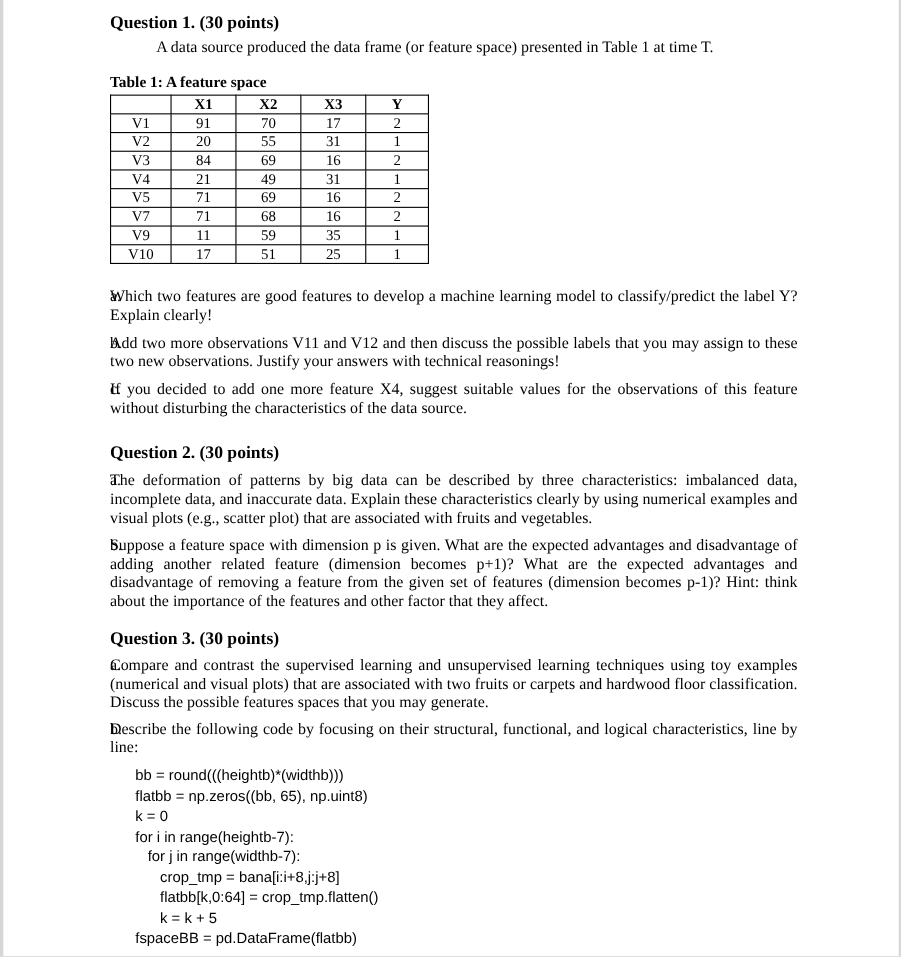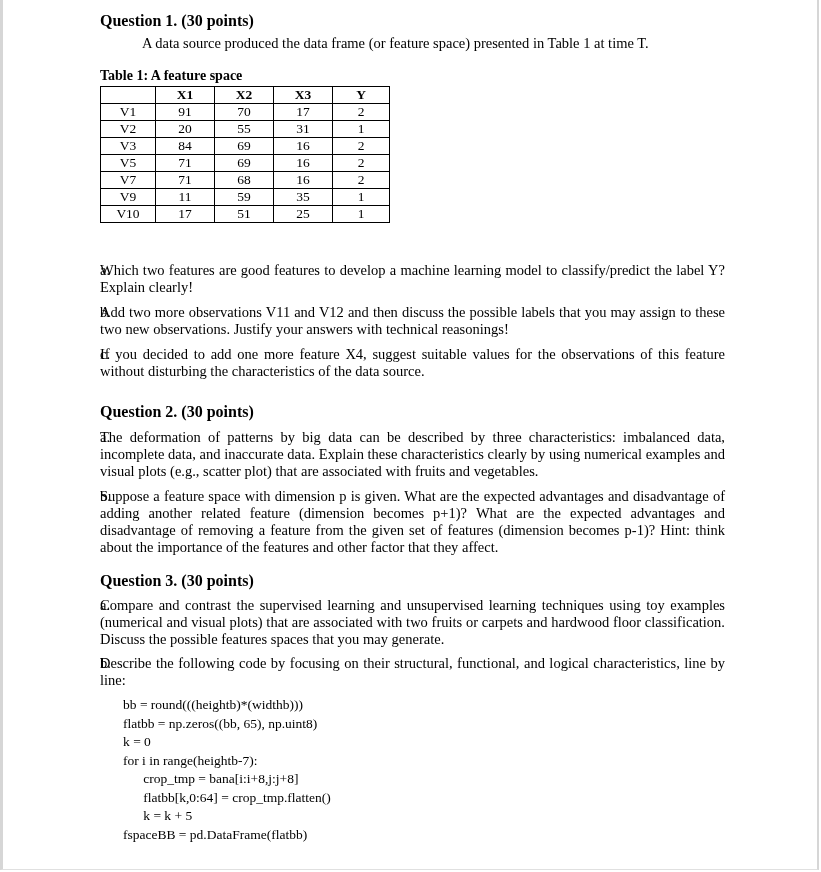--- a/index.html
+++ b/index.html
@@ -33,21 +33,21 @@
     .item {
       position: absolute; left: 100px; width: 625px; font-size: 14.5px; line-height: 17px;
       text-align: justify;
     }
     .item .lbl { position: absolute; left: 0; top: 0; }
     .item .txt { display: block; }
     .code {
       position: absolute; left: 123px; top: 696px;
       font-family: "Liberation Sans", "DejaVu Sans", sans-serif; font-size: 13.5px; line-height: 18.5px;
     }
-    .code div { white-space: pre; font-family: Liberation Serif, serif; }
+    .code div { white-space: pre; }
   </style>
 </head>
 <body>
 
 <div class="page-border"></div>
 
 <div class="q-title" style="top:12px;">Question 1. (30 points)</div>
 <div class="para" style="top:35px;">A data source produced the data frame (or feature space) presented in Table 1 at time T.</div>
 
 <div class="tbl-caption">Table 1: A feature space</div>
@@ -75,20 +75,27 @@
       <td>55</td>
       <td>31</td>
       <td>1</td>
     </tr>
     <tr>
       <td>V3</td>
       <td>84</td>
       <td>69</td>
       <td>16</td>
       <td>2</td>
+    </tr>
+    <tr>
+      <td>V4</td>
+      <td>21</td>
+      <td>49</td>
+      <td>31</td>
+      <td>1</td>
     </tr>
     <tr>
       <td>V5</td>
       <td>71</td>
       <td>69</td>
       <td>16</td>
       <td>2</td>
     </tr>
     <tr>
       <td>V7</td>
@@ -145,17 +152,18 @@
 <div class="item" style="top:655px;">
   <span class="lbl">b.</span>
   <span class="txt">Describe the following code by focusing on their structural, functional, and logical characteristics, line by line:</span>
 </div>
 
 <div class="code">
   <div>bb = round(((heightb)*(widthb)))</div>
   <div>flatbb = np.zeros((bb, 65), np.uint8)</div>
   <div>k = 0</div>
   <div>for i in range(heightb-7):</div>
+  <div>   for j in range(widthb-7):</div>
   <div>      crop_tmp = bana[i:i+8,j:j+8]</div>
   <div>      flatbb[k,0:64] = crop_tmp.flatten()</div>
   <div>      k = k + 5</div>
   <div>fspaceBB = pd.DataFrame(flatbb)</div>
 </div>
 
 </body></html>

